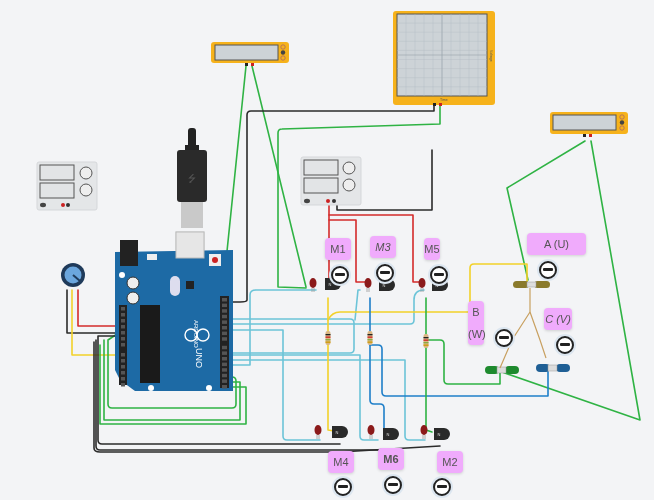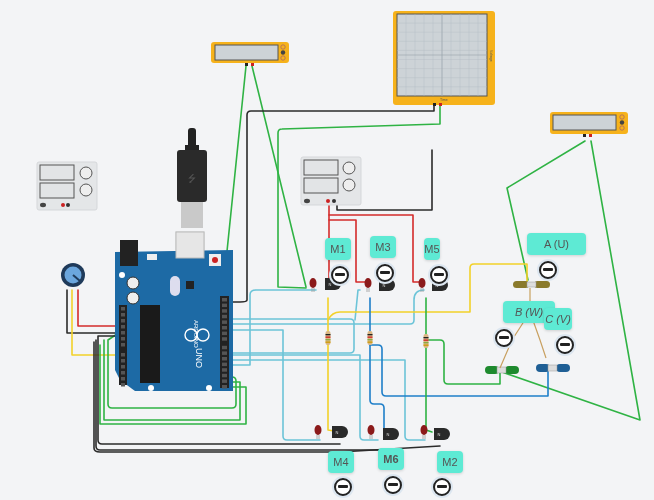--- a/index.html
+++ b/index.html
@@ -1,18 +1,18 @@
 <!DOCTYPE html>
 <html><head>
 <meta charset="utf-8">
 <style>
   html, body { margin:0; padding:0; }
   body { width:654px; height:500px; background:#f3f4f6; position:relative; overflow:hidden; font-family:"Liberation Sans", sans-serif; }
   #canvas { position:absolute; left:0; top:0; width:654px; height:500px; }
-  .label-box { position:absolute; background:#5eead4; border-radius:4px; box-shadow:0 1px 3px rgba(0,0,0,0.15); font-size:11px; color:#555; text-align:center; padding:0; }
+  .label-box { position:absolute; background:#f0abfc; border-radius:4px; box-shadow:0 1px 3px rgba(0,0,0,0.15); font-size:11px; color:#555; text-align:center; padding:0; }
   .label-box span { display:block; line-height:22px; }
   .min-btn { position:absolute; width:14px; height:14px; border-radius:50%; border:2px solid #222; background:#fff; box-shadow:0 0 0 2px #dce6f0; }
   .min-btn::after { content:""; position:absolute; left:2px; right:2px; top:5px; height:3px; background:#222; border-radius:1px; }
 </style>
 </head>
 <body>
 
 <svg id="canvas" viewBox="0 0 654 500" xmlns="http://www.w3.org/2000/svg">
 
   <g fill="none" stroke-width="1.6" stroke-linejoin="round" stroke-linecap="round">
@@ -308,21 +308,21 @@
     <path d="M530 312 L512 340 L500 368" stroke="#c8a060"></path>
     <path d="M530 312 L540 340 L546 358" stroke="#c8a060"></path>
   </g>
 </svg>
 
 <div class="label-box" style="left:325px;top:238px;width:26px;">
     <span>M1</span>
   </div>
 <div class="min-btn" style="left:331px;top:266px;"></div>
 
-<div class="label-box" style="left:370px;top:236px;width:26px;">
+<div class="label-box" style="left:370px;top:236px;width:26px;font-style:italic;">
     <span>M3</span>
   </div>
 <div class="min-btn" style="left:376px;top:264px;"></div>
 
 <div class="label-box" style="left:424px;top:238px;width:16px;">
     <span>M5</span>
   </div>
 <div class="min-btn" style="left:430px;top:266px;"></div>
 
 <div class="label-box" style="left:328px;top:451px;width:26px;">
@@ -338,21 +338,21 @@
 <div class="label-box" style="left:437px;top:451px;width:26px;">
     <span>M2</span>
   </div>
 <div class="min-btn" style="left:433px;top:478px;"></div>
 
 <div class="label-box" style="left:527px;top:233px;width:59px;">
     <span>A (U)</span>
   </div>
 <div class="min-btn" style="left:539px;top:261px;"></div>
 
-<div class="label-box" style="left:503px;top:301px;width:52px;font-style:italic;">
+<div class="label-box" style="left:468px;top:301px;width:16px;">
     <span>B (W)</span>
   </div>
 <div class="min-btn" style="left:495px;top:329px;"></div>
 
 <div class="label-box" style="left:544px;top:308px;width:28px;font-style:italic;">
     <span>C (V)</span>
   </div>
 <div class="min-btn" style="left:556px;top:336px;"></div>
 
 </body></html>

